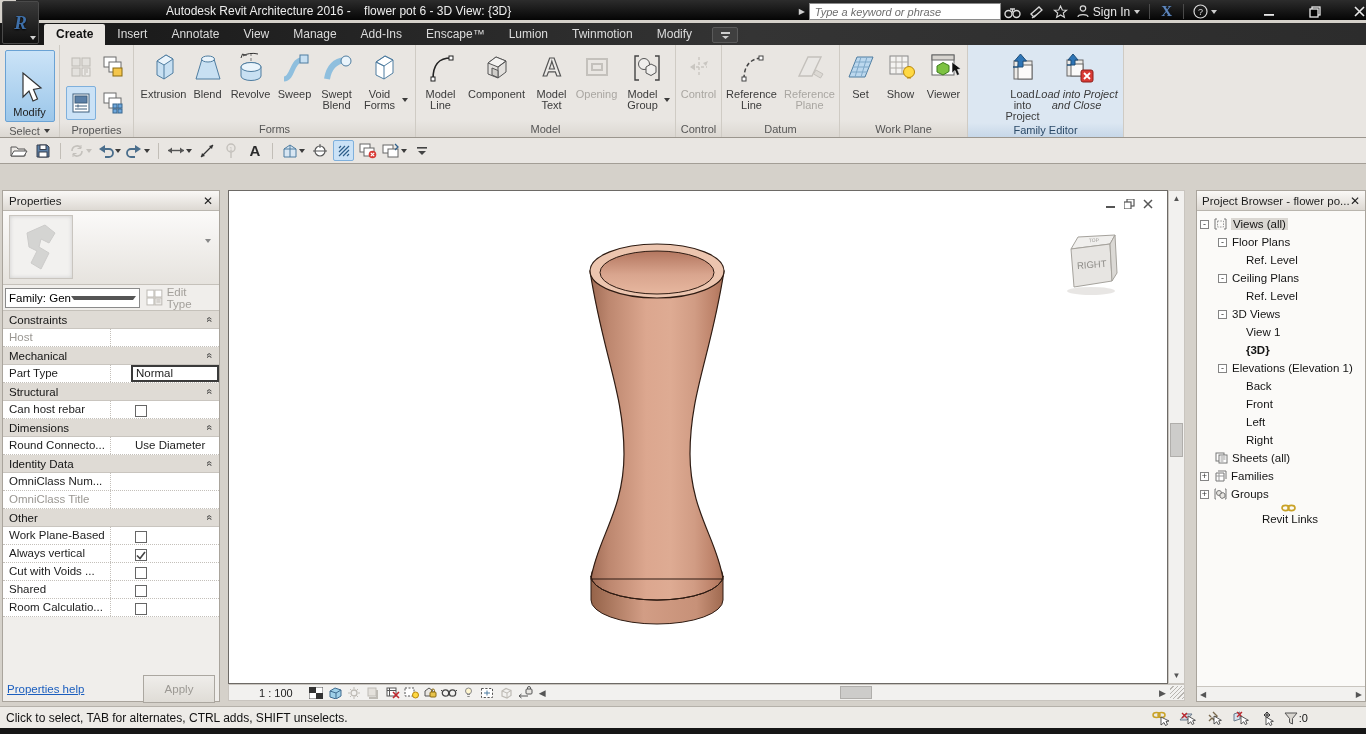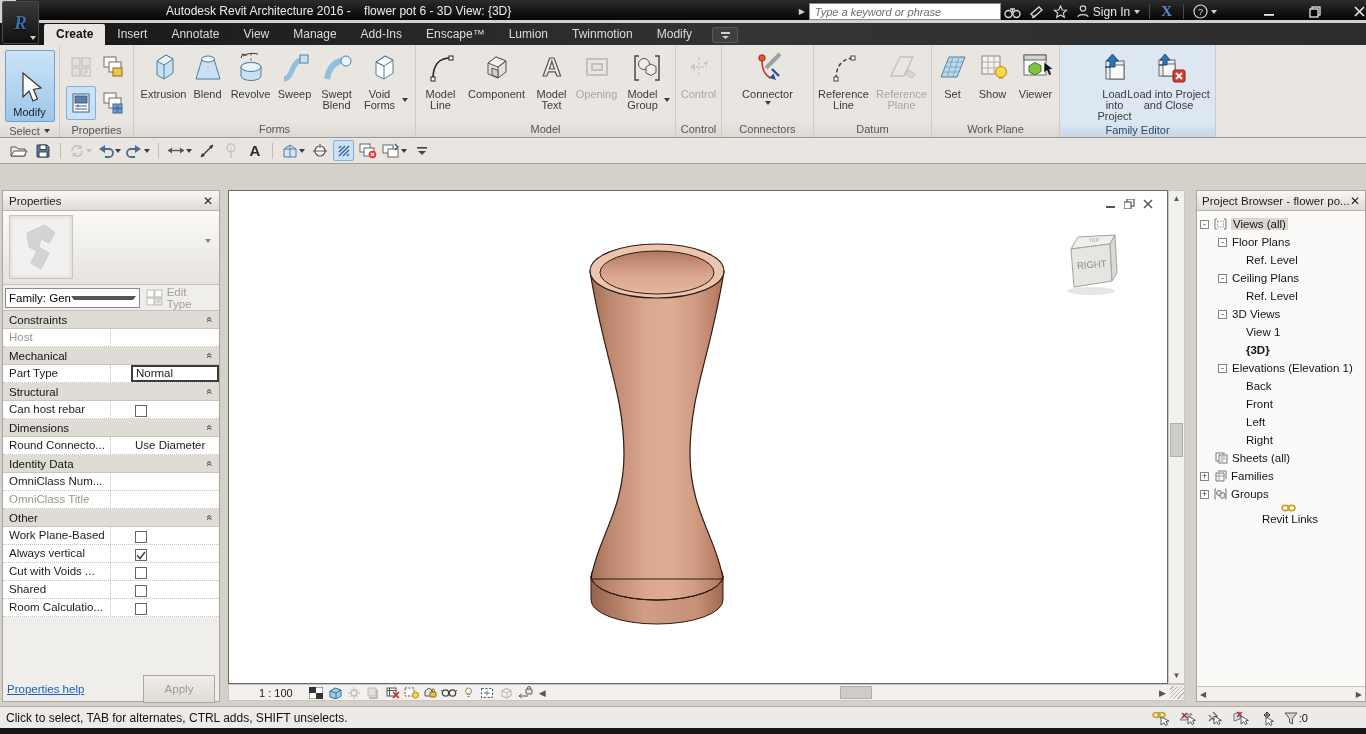--- a/index.html
+++ b/index.html
@@ -423,40 +423,20 @@
             <path d="M27 12 l-5 2 3 3 z" fill="#C9C6C1"></path>
           </svg>
         <span class="lbl">Control</span>
       </div>
     </div>
     <div class="rlabel">
         <span>Control</span>
       </div>
   </div>
 
-  <div class="rgroup" style="width:92px;">
-    <div class="rbody">
-      <div class="bb" style="width:80px;">
-        <svg width="36" height="38" viewBox="0 0 36 38">
-            <path d="M30 5 L16 19" stroke="#9AA0A8" stroke-width="4"></path>
-            <circle cx="12" cy="9" r="3.2" fill="#E0582B" stroke="#8d2f10"></circle>
-            <path d="M12 12 C12 20 14 25 20 29" stroke="#C23A2A" fill="none" stroke-width="1.6"></path>
-            <path d="M19 29 l7 2 -2.5-6.5 z" fill="#2C4E9E"></path>
-            <path d="M22 20 l7 7" stroke="#2C4E9E" stroke-width="2.4"></path>
-          </svg>
-        <span class="lbl ddside">
-            <span>Connector</span>
-          </span>
-        <span class="dar" style="margin-top:1px;"></span>
-      </div>
-    </div>
-    <div class="rlabel">
-        <span>Connectors</span>
-      </div>
-  </div>
 
   <div class="rgroup" style="width:118px;">
     <div class="rbody">
       <div class="bb" style="width:58px;">
         <svg width="36" height="38" viewBox="0 0 36 38">
             <path d="M10 30 C10 17 16 10 27 9" fill="none" stroke="#444" stroke-width="1.5" stroke-dasharray="4 2.5"></path>
             <rect x="8" y="28" width="4" height="4" fill="#fff" stroke="#444"></rect>
             <rect x="25" y="7" width="4" height="4" fill="#fff" stroke="#444"></rect>
           </svg>
         <span class="lbl">Reference Line</span>
@@ -510,21 +490,21 @@
   <div class="rgroup fam" style="width:156px;">
     <div class="rbody">
       <div class="bb" style="width:62px;padding-left:48px;">
         <svg width="36" height="38" viewBox="0 0 36 38">
             <rect x="9" y="12" width="18" height="18" fill="#EDEBE8" stroke="#666"></rect>
             <rect x="13" y="16" width="14" height="14" fill="#FBFAF9" stroke="#666"></rect>
             <path d="M14 16 h5 v-6 h-3.5 l6-7 6 7 H24 v6 z" fill="#2E75B6" stroke="#1F4E79" transform="translate(-6,2)"></path>
           </svg>
         <span class="lbl">Load into Project</span>
       </div>
-      <div class="bb" style="width:92px;">
+      <div class="bb" style="width:92px;font-style:italic;">
         <svg width="36" height="38" viewBox="0 0 36 38">
             <rect x="8" y="11" width="16" height="16" fill="#EDEBE8" stroke="#666"></rect>
             <rect x="12" y="15" width="12" height="12" fill="#FBFAF9" stroke="#666"></rect>
             <path d="M12 15 h4 v-5 h-3 l5-6 5 6 h-3 v5 z" fill="#2E75B6" stroke="#1F4E79" transform="translate(-4,1)"></path>
             <rect x="22" y="21" width="12" height="12" rx="2" fill="#D83A34" stroke="#8E1F1B"></rect>
             <path d="M25 24 l6 6 M31 24 l-6 6" stroke="#fff" stroke-width="1.8"></path>
           </svg>
         <span class="lbl">Load into Project and Close</span>
       </div>
     </div>

